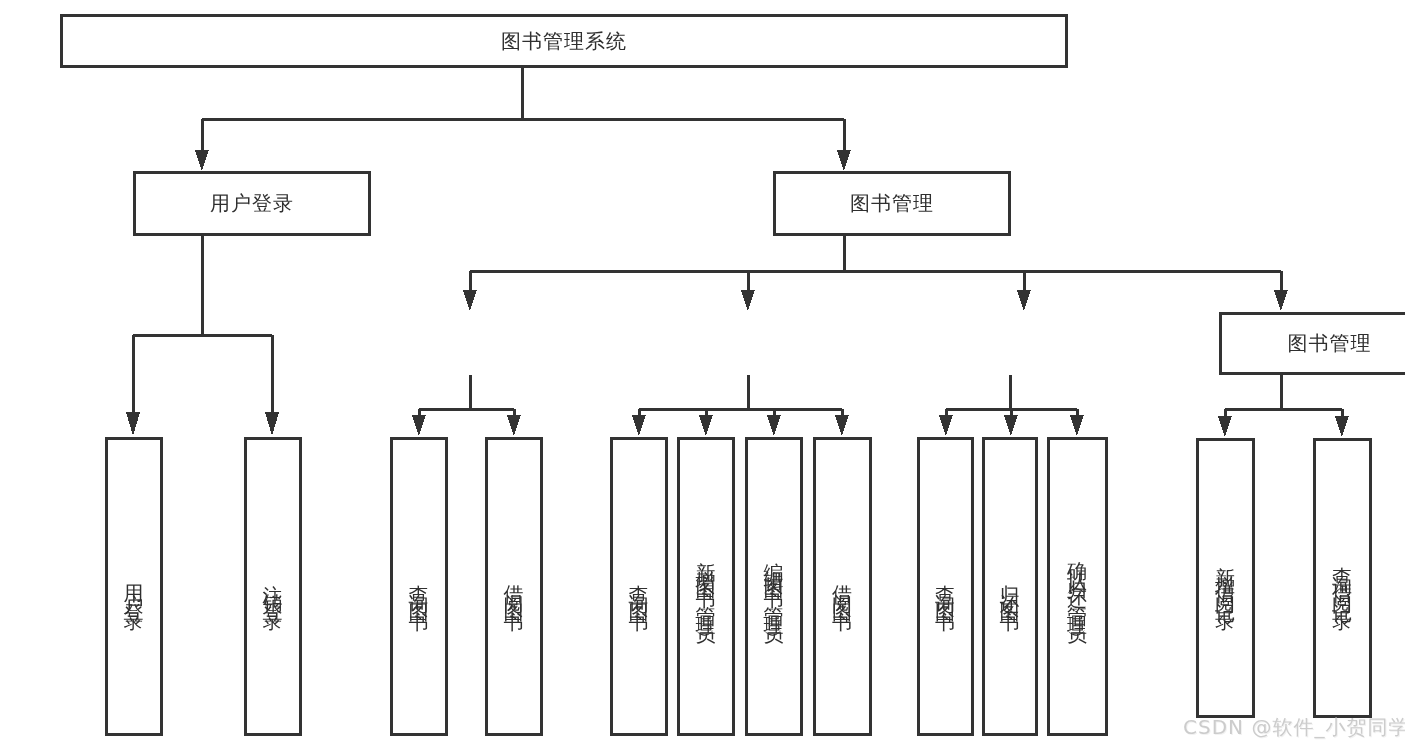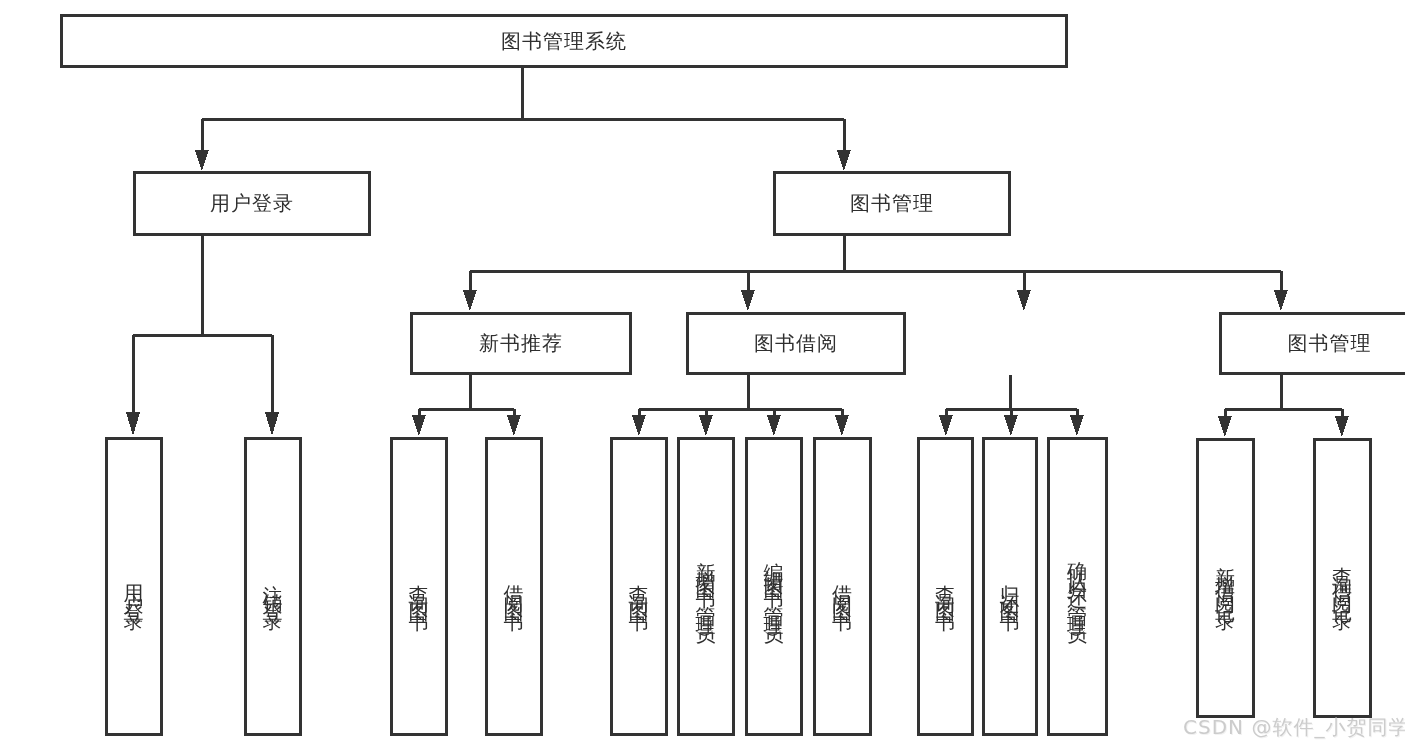--- a/index.html
+++ b/index.html
@@ -77,22 +77,20 @@
       <polygon points="1218,416 1232,416 1225,437"></polygon>
       <polygon points="1335,416 1349,416 1342,437"></polygon>
     </g>
   </svg>
 
   <div class="node h" style="left:12px;top:14px;width:1008px;height:54px">图书管理系统</div>
 
   <div class="node h" style="left:85px;top:171px;width:238px;height:65px">用户登录</div>
   <div class="node h" style="left:725px;top:171px;width:238px;height:65px">图书管理</div>
 
-  <div class="node h" style="left:362px;top:312px;width:222px;height:63px">新书推荐</div>
-  <div class="node h" style="left:638px;top:312px;width:220px;height:63px">图书借阅</div>
   <div class="node h" style="left:1171px;top:312px;width:221px;height:63px">图书管理</div>
 
   <div class="node v" style="left:105px;top:437px;width:58px;height:299px">用户登录</div>
   <div class="node v" style="left:244px;top:437px;width:58px;height:299px">注销登录</div>
 
   <div class="node v" style="left:390px;top:437px;width:58px;height:299px">查询图书</div>
   <div class="node v" style="left:485px;top:437px;width:58px;height:299px">借阅图书</div>
 
   <div class="node v" style="left:610px;top:437px;width:58px;height:299px">查询图书</div>
   <div class="node v" style="left:677px;top:437px;width:58px;height:299px">新增图书（管理员）</div>

